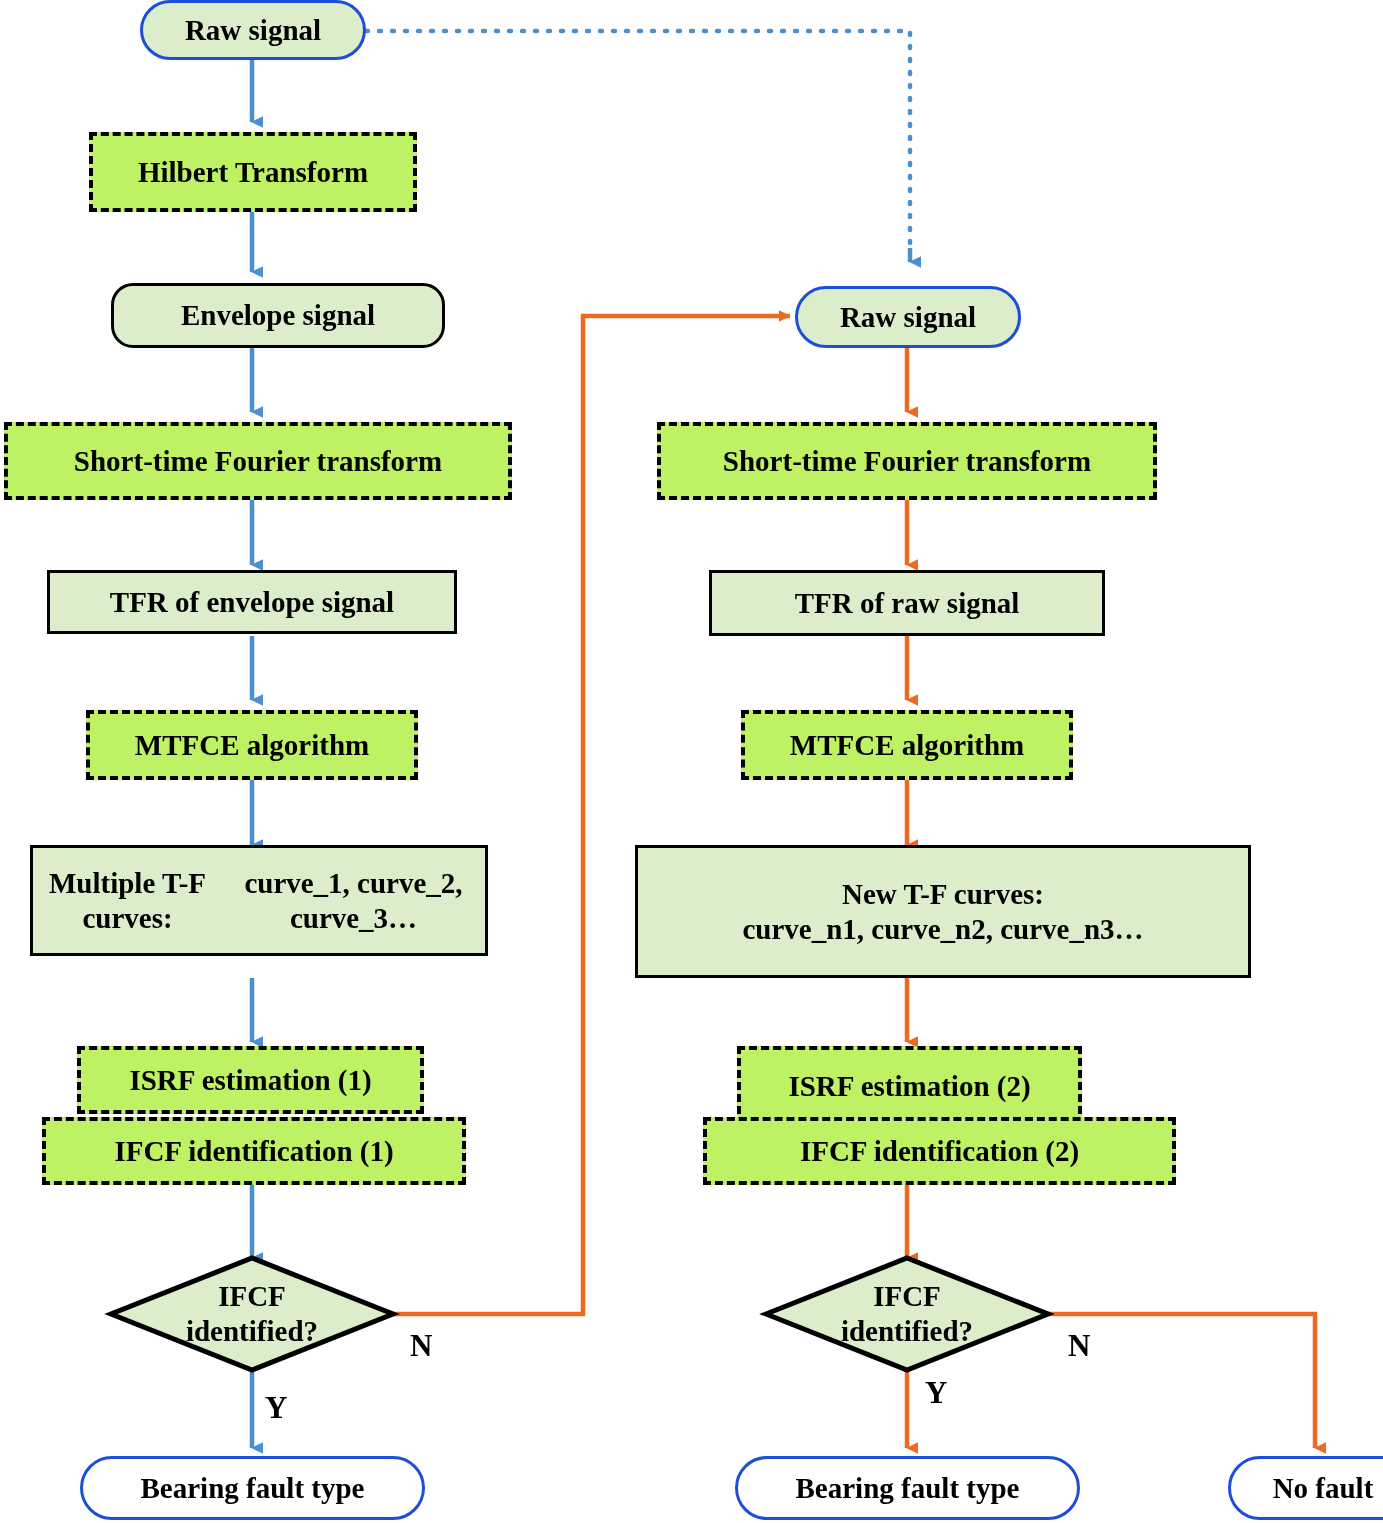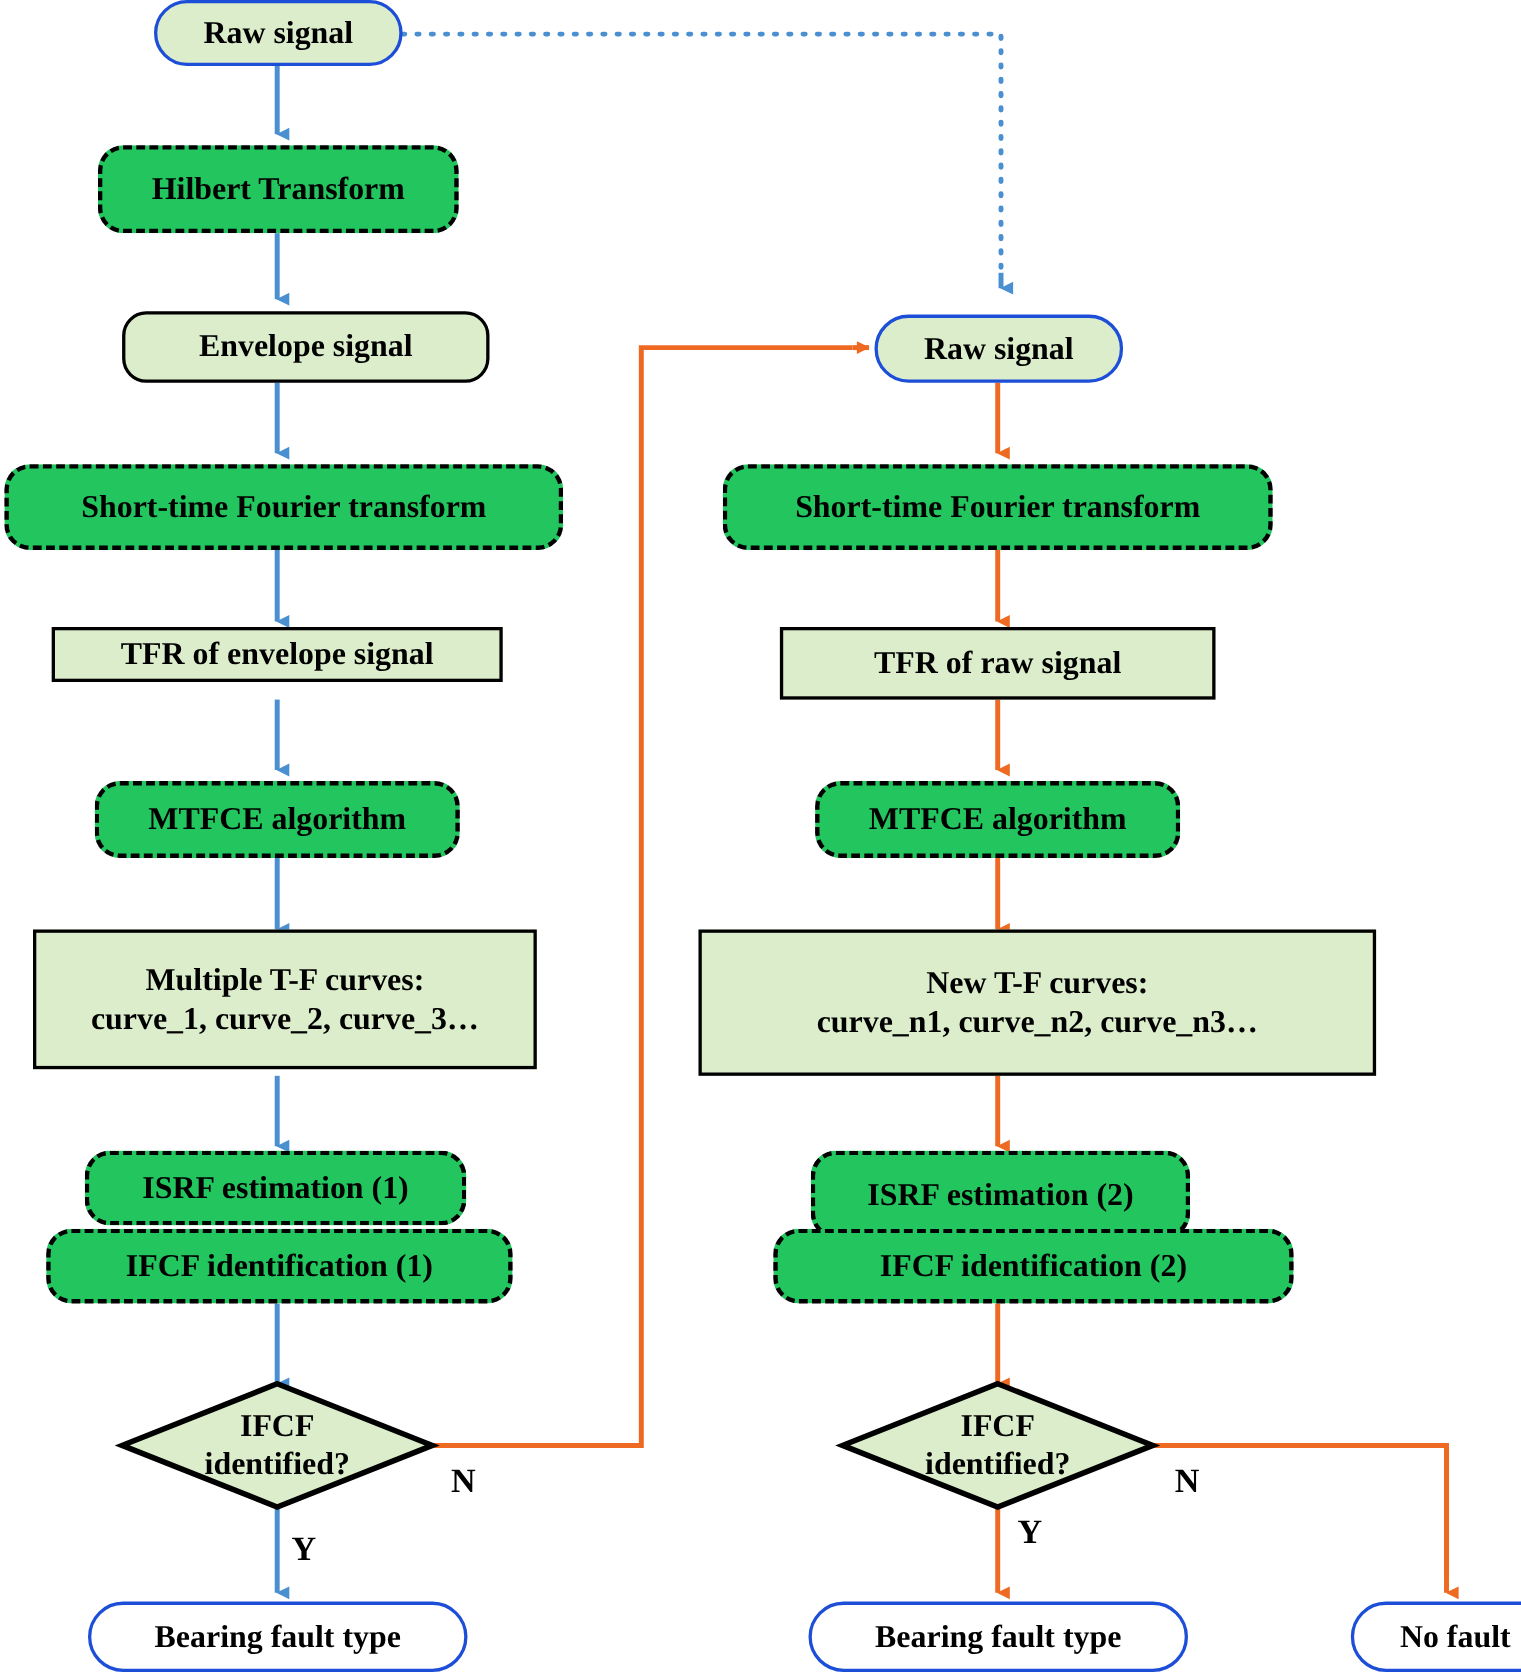--- a/index.html
+++ b/index.html
@@ -40,21 +40,21 @@
     border: 3px solid #000000;
   }
   .node-dashed {
     border: 4px dashed #000000;
   }
   .node-round {
     border: 3px solid #1d4ed8;
     border-radius: 999px;
   }
   .fill-green  { background: #dcedcb; }
-  .fill-teal   { background: #22c55e; border-radius: 23px; }
+  .fill-teal   { background: #bef264; }
   .fill-white  { background: #ffffff; }
   .diamond-label {
     position: absolute;
     left: 0;
     top: 0;
     width: 100%;
     height: 100%;
     display: flex;
     flex-direction: column;
     align-items: center;
@@ -140,30 +140,30 @@
   </div>
 
   <div class="node node-rect fill-green" style="left:111px; top:283px; width:334px; height:65px; font-size:29px;border-radius:22px;">
     <span>Envelope signal</span>
   </div>
 
   <div class="node node-dashed fill-teal" style="left:4px; top:422px; width:508px; height:78px; font-size:29px;">
     <span>Short-time Fourier transform</span>
   </div>
 
-  <div class="node node-rect fill-green" style="left:47px; top:570px; width:410px; height:50px; font-size:29px;justify-content:center;">
+  <div class="node node-rect fill-green" style="left:47px; top:570px; width:410px; height:64px; font-size:29px;justify-content:center;">
     <span>TFR of envelope signal</span>
   </div>
 
   <div class="node node-dashed fill-teal" style="left:86px; top:710px; width:332px; height:70px; font-size:29px;">
     <span>MTFCE algorithm</span>
   </div>
 
-  <div class="node node-rect fill-green" style="left:30px; top:845px; width:458px; height:127px; font-size:29px;
-              flex-direction:column;">
+  <div class="node node-rect fill-green" style="left:30px; top:845px; width:458px; height:111px; font-size:29px;
+              flex-direction:row;">
     <span>Multiple T-F curves:</span>
     <span>curve_1, curve_2, curve_3…</span>
   </div>
 
   <div class="node node-dashed fill-teal" style="left:77px; top:1046px; width:347px; height:68px; font-size:29px;">
     <span>ISRF estimation (1)</span>
   </div>
 
   <div class="node node-dashed fill-teal" style="left:42px; top:1117px; width:424px; height:68px; font-size:29px;">
     <span>IFCF identification (1)</span>

